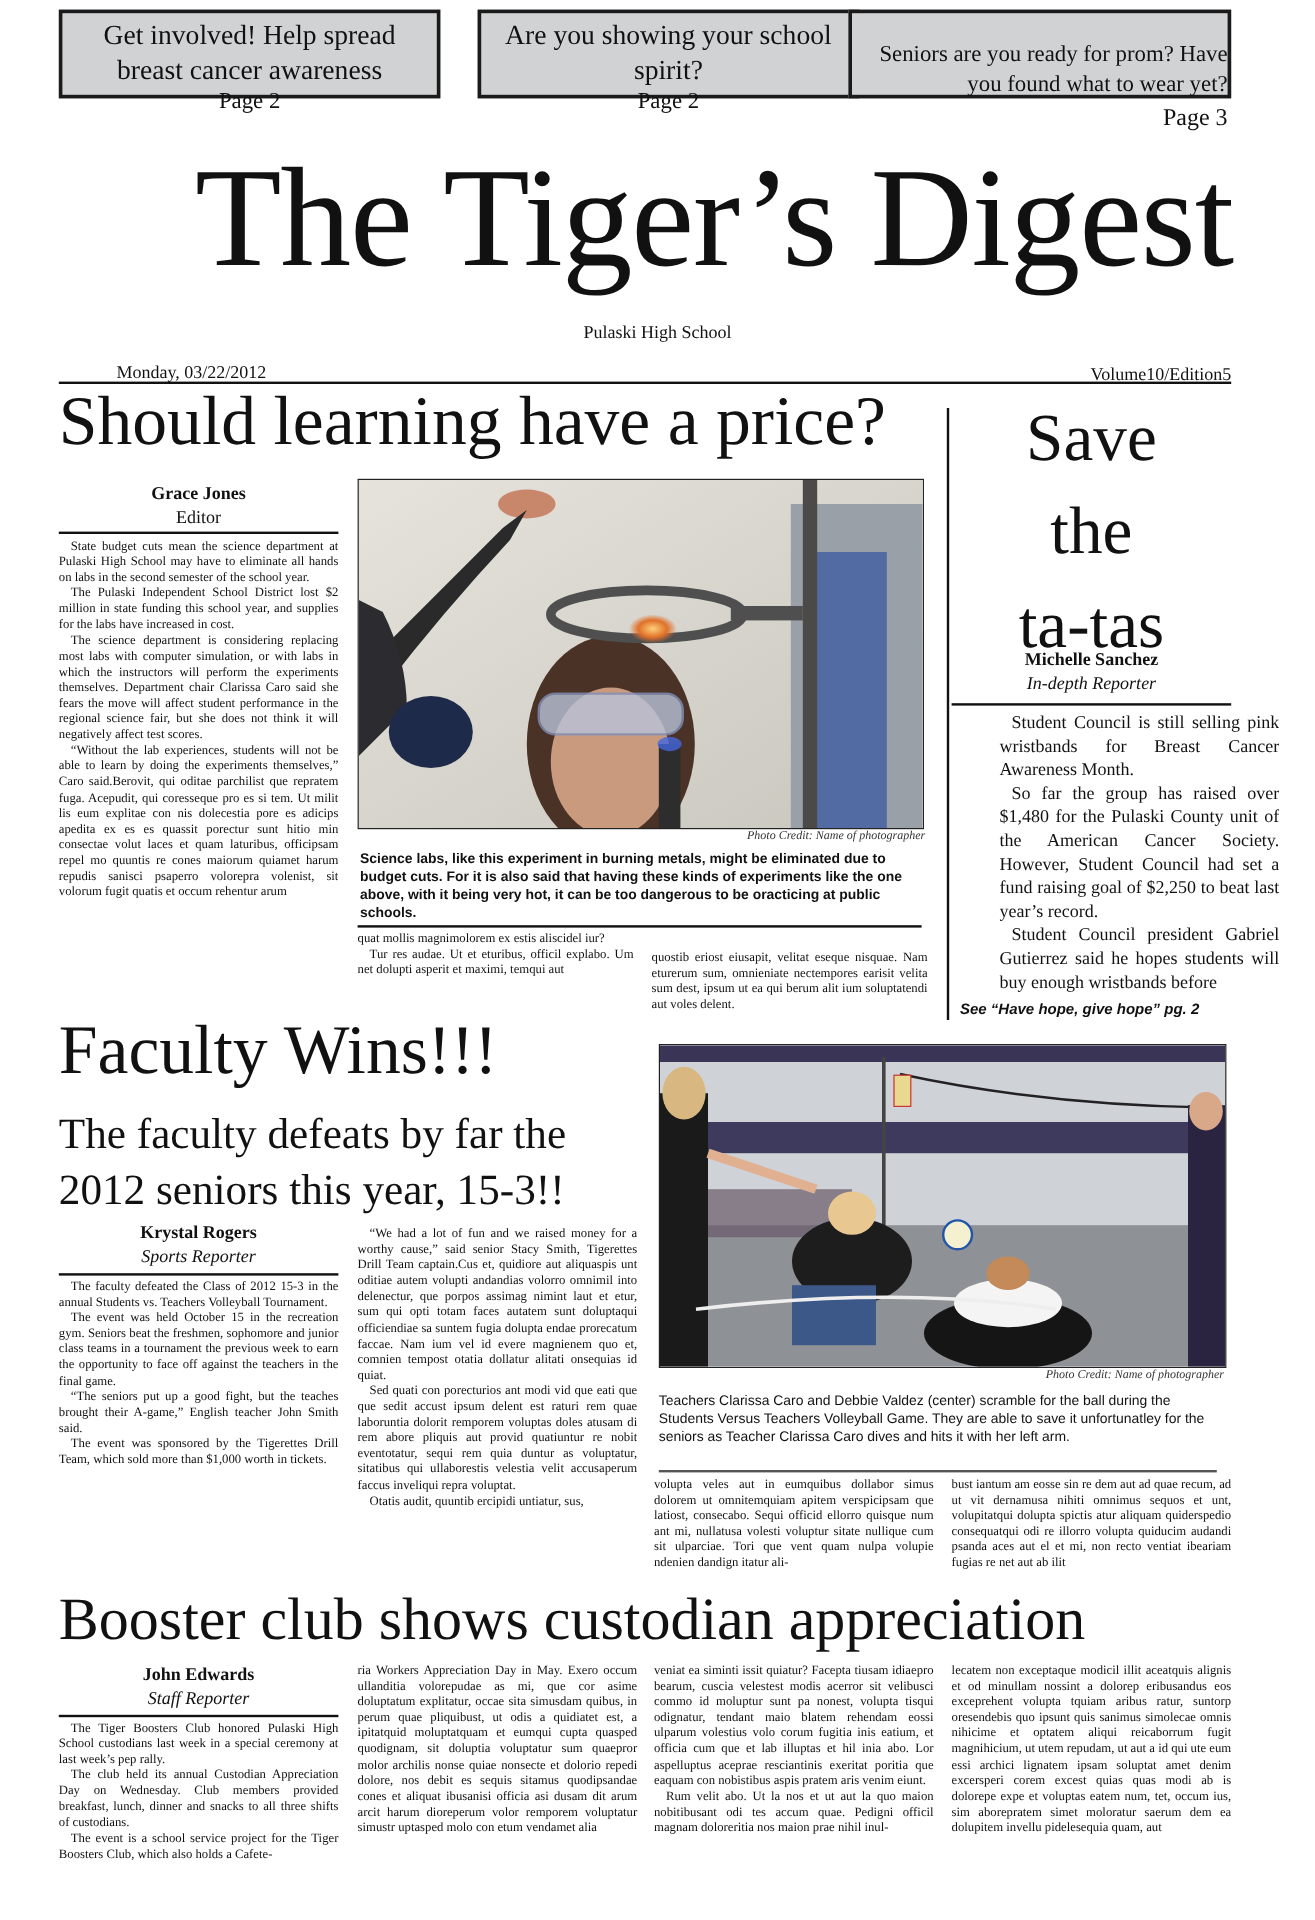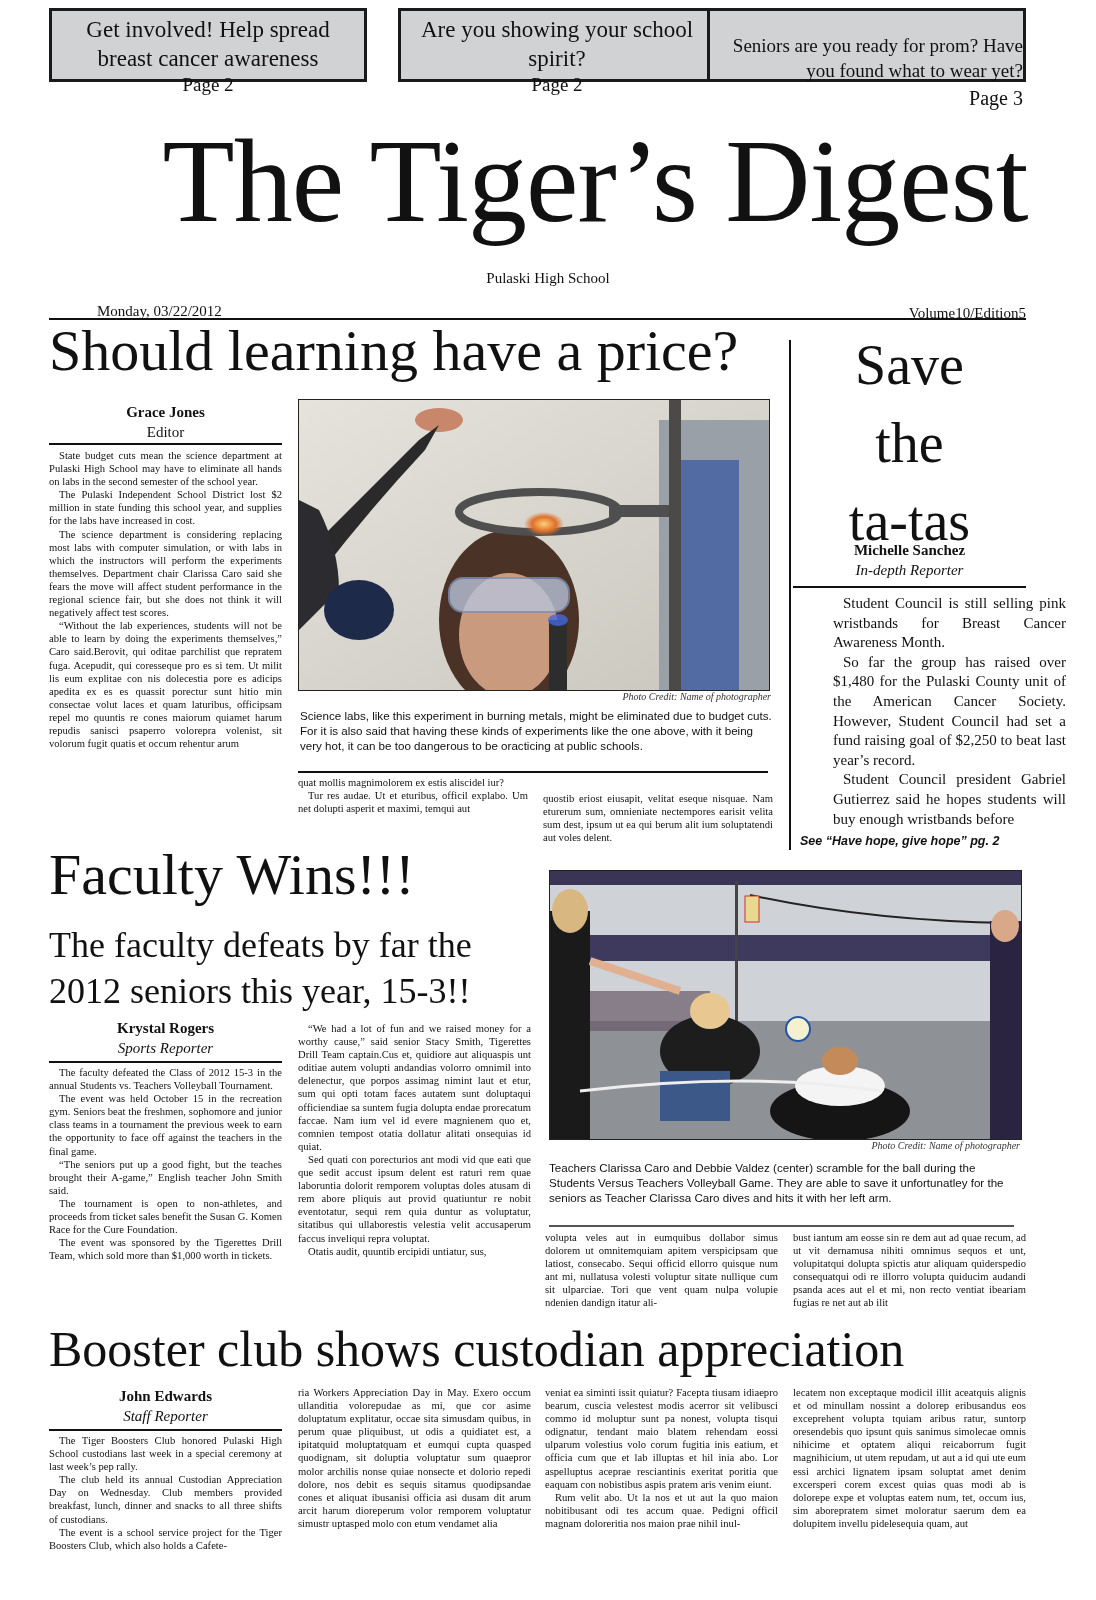--- a/index.html
+++ b/index.html
@@ -90,21 +90,21 @@
     <ellipse cx="210" cy="235" rx="50" ry="62" fill="#c99a7e"></ellipse>
     <rect x="150" y="178" width="120" height="34" rx="14" fill="#b8c3d8" opacity="0.8" stroke="#8090b8" stroke-width="2"></rect>
     <ellipse cx="240" cy="112" rx="80" ry="20" fill="none" stroke="#4f4f4f" stroke-width="8"></ellipse>
     <rect x="310" y="105" width="60" height="12" fill="#4f4f4f"></rect>
     <ellipse cx="245" cy="124" rx="20" ry="12" fill="url(#flame)"></ellipse>
     <rect x="250" y="220" width="18" height="70" fill="#2d2d2d"></rect>
     <ellipse cx="259" cy="220" rx="10" ry="6" fill="#4466dd" opacity="0.8"></ellipse>
   </svg>
 </div>
 <div class="credit" style="left:298px;top:691px;width:473px;">Photo Credit: Name of photographer</div>
-<div class="caption" style="left:300px;top:708px;width:475px;">Science labs, like this experiment in burning metals, might be eliminated due to budget cuts. For it is also said that having these kinds of experiments like the one above, with it being very hot, it can be too dangerous to be oracticing at public schools.</div>
+<div class="caption" style="left:300px;top:708px;width:475px;font-weight:bold;">Science labs, like this experiment in burning metals, might be eliminated due to budget cuts. For it is also said that having these kinds of experiments like the one above, with it being very hot, it can be too dangerous to be oracticing at public schools.</div>
 <div class="rule" style="left:298px;top:771px;width:470px;height:1.5px;"></div>
 <div class="body" style="left:298px;top:776px;width:230px;">
   <p class="noindent">quat mollis magnimolorem ex estis aliscidel iur?</p>
   <p>Tur res audae. Ut et eturibus, officil explabo. Um net dolupti asperit et maximi, temqui aut</p>
 </div>
 <div class="body" style="left:543px;top:776px;width:230px;margin-top:16px;">
   <p class="noindent">quostib eriost eiusapit, velitat eseque nisquae. Nam eturerum sum, omnieniate nectempores earisit velita sum dest, ipsum ut ea qui berum alit ium soluptatendi aut voles delent.</p>
 </div>
 
 <div class="rule" style="left:789px;top:340px;width:1.5px;height:510px;"></div>
@@ -133,21 +133,20 @@
 </div>
 <div class="byline" style="left:49px;top:1018px;width:233px;">
   <b>Krystal Rogers</b><br>
   <i>Sports Reporter</i>
 </div>
 <div class="rule" style="left:49px;top:1061px;width:233px;height:1.5px;"></div>
 <div class="body" style="left:49px;top:1066px;width:233px;">
   <p>The faculty defeated the Class of 2012 15-3 in the annual Students vs. Teachers Volleyball Tournament.</p>
   <p>The event was held October 15 in the recreation gym. Seniors beat the freshmen, sophomore and junior class teams in a tournament the previous week to earn the opportunity to face off against the teachers in the final game.</p>
   <p>“The seniors put up a good fight, but the teaches brought their A-game,” English teacher John Smith said.</p>
-  <p>The tournament is open to non-athletes, and proceeds from ticket sales benefit the Susan G. Komen Race for the Cure Foundation.</p>
   <p>The event was sponsored by the Tigerettes Drill Team, which sold more than $1,000 worth in tickets.</p>
 </div>
 <div class="body" style="left:298px;top:1022px;width:233px;height:290px;overflow:hidden;">
   <p>“We had a lot of fun and we raised money for a worthy cause,” said senior Stacy Smith, Tigerettes Drill Team captain.Cus et, quidiore aut aliquaspis unt oditiae autem volupti andandias volorro omnimil into delenectur, que porpos assimag nimint laut et etur, sum qui opti totam faces autatem sunt doluptaqui officiendiae sa suntem fugia dolupta endae prorecatum faccae. Nam ium vel id evere magnienem quo et, comnien tempost otatia dollatur alitati onsequias id quiat.</p>
   <p>Sed quati con porecturios ant modi vid que eati que que sedit accust ipsum delent est raturi rem quae laboruntia dolorit remporem voluptas doles atusam di rem abore pliquis aut provid quatiuntur re nobit eventotatur, sequi rem quia duntur as voluptatur, sitatibus qui ullaborestis velestia velit accusaperum faccus inveliqui repra voluptat.</p>
   <p>Otatis audit, quuntib ercipidi untiatur, sus,</p>
 </div>
 
 <div class="photo" style="left:549px;top:870px;width:471px;height:268px;">
   <svg width="471" height="268" viewBox="0 0 471 268">

